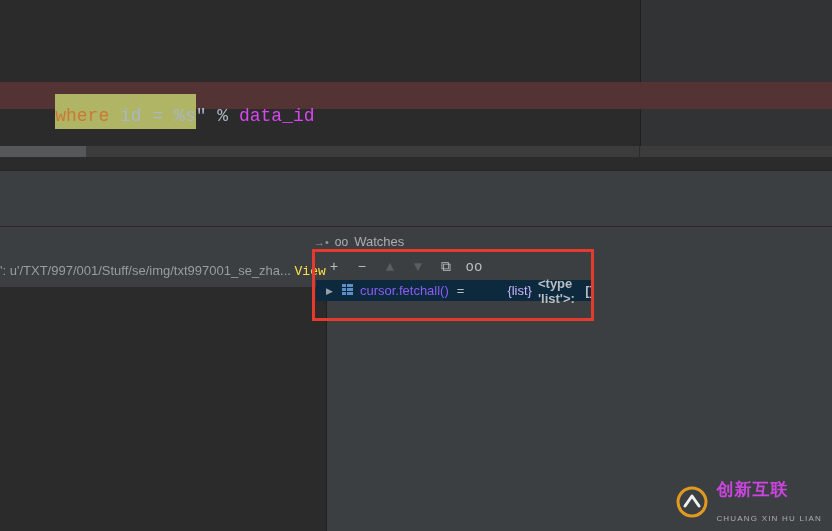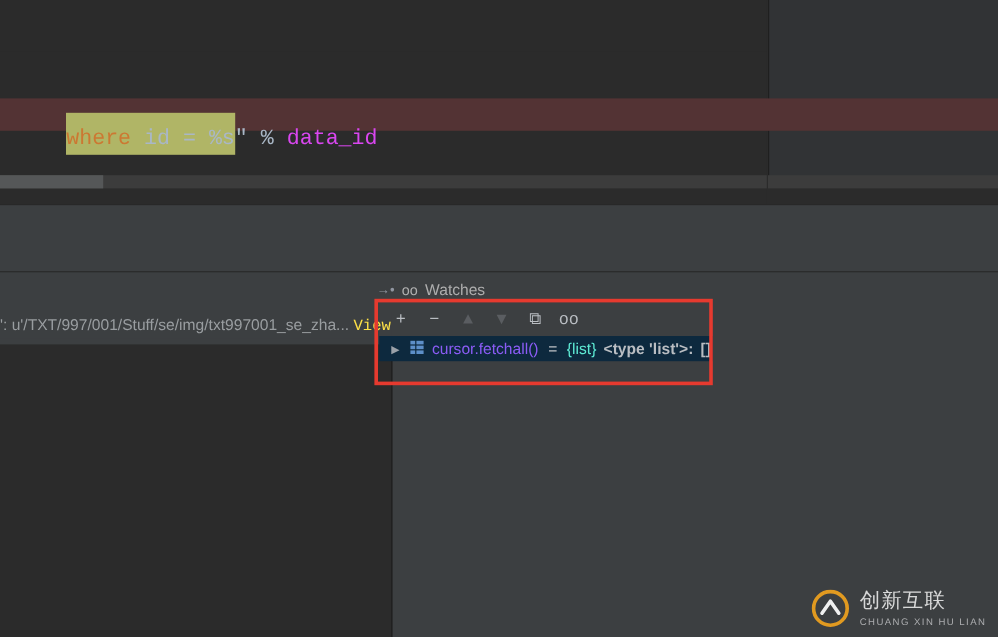--- a/index.html
+++ b/index.html
@@ -228,21 +228,21 @@
     padding-left: 10px;
     box-sizing: border-box;
   }
   .watches-row .tri { color: #9ba1a8; font-size: 9px; margin-right: 2px; }
   .watches-row .list-icn {
     color: #5d8fc8;
     font-size: 13px;
   }
   .watches-row .expr { color: #8b5cf6; }
   .watches-row .eq { color: #b9bdc2; padding: 0 2px; }
-  .watches-row .cast { color: #5eead4; }
+  .watches-row .cast { color: #c4b5fd; margin-left: 35px; }
   .watches-row .val { color: #b9bdc2; font-weight: bold; }
 
   
   .watermark {
     position: absolute;
     right: 10px;
     bottom: 8px;
     display: flex;
     align-items: center;
     gap: 8px;
@@ -250,32 +250,32 @@
     font-family: "Microsoft YaHei", Arial, sans-serif;
   }
   .wm-circle {
     width: 32px;
     height: 32px;
     display: flex;
     align-items: center;
     justify-content: center;
   }
   .wm-text-cn {
-    color: #e5e5e5;
+    color: #d946ef;
     font-size: 17px;
-    font-weight: 400;
+    font-weight: 700;
     letter-spacing: 1px;
     line-height: 1;
   }
   .wm-text-en {
     color: #b5b6b8;
     font-size: 8px;
     letter-spacing: 1.2px;
     line-height: 1;
-    margin-top: 6px;
+    margin-top: 17px;
   }
 </style>
 </head>
 <body>
 
 <div class="root">
 
   <div class="editor-top"></div>
   <div class="editor-top-right"></div>
   <div class="editor-blank-strip"></div>

